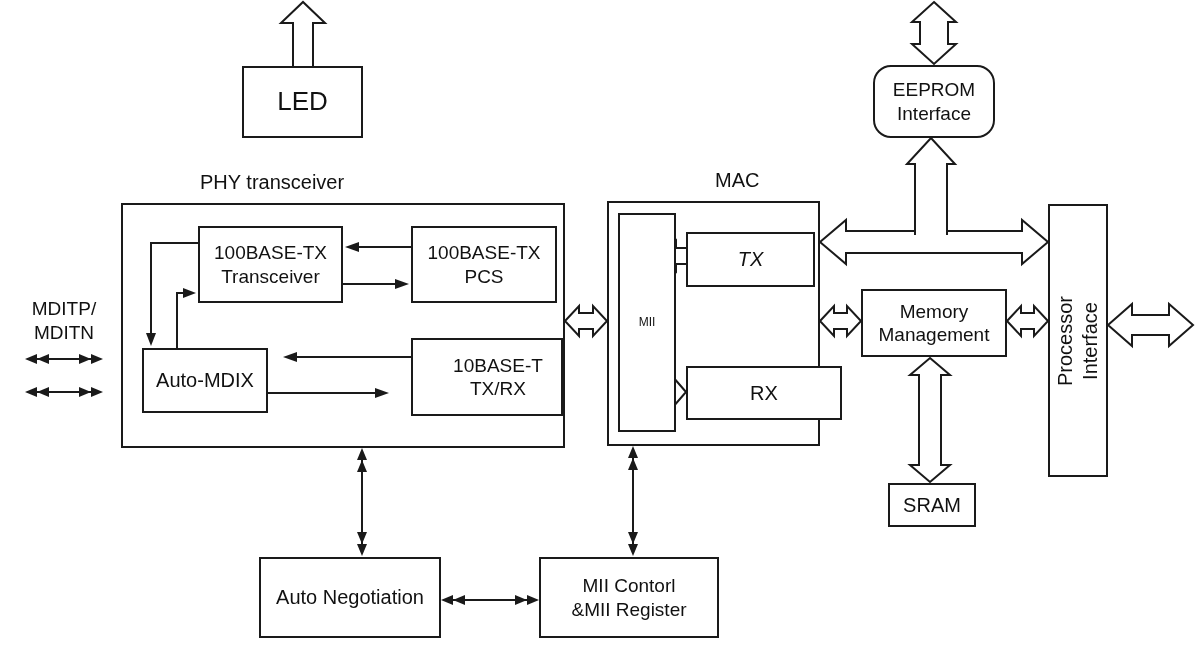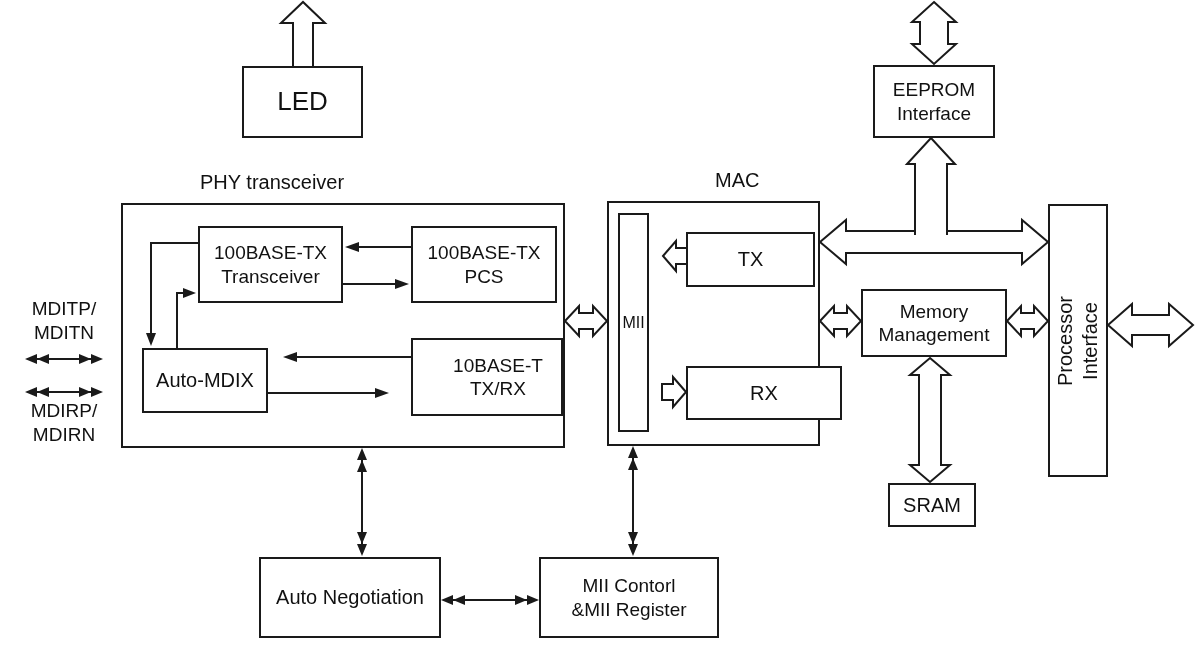--- a/index.html
+++ b/index.html
@@ -177,53 +177,51 @@
   </svg>
 
   <div class="box group-box" style="left:121px; top:203px; width:444px; height:245px;"></div>
   <div class="box group-box" style="left:607px; top:201px; width:213px; height:245px;"></div>
 
   <div class="free-label" style="left:200px; top:171px;">PHY transceiver</div>
   <div class="free-label" style="left:679px; top:169px;margin-left:36px;">MAC</div>
 
   <div class="box" style="left:242px; top:66px; width:121px; height:72px; font-size:26px;">LED</div>
 
-  <div class="box" style="left:873px; top:65px; width:122px; height:73px;">EEPROM
+  <div class="box" style="left:873px; top:65px; width:122px; height:73px;border-radius:18px;">EEPROM
 Interface</div>
 
   <div class="box" style="left:198px; top:226px; width:145px; height:77px;">100BASE-TX
 Transceiver</div>
 
   <div class="box" style="left:411px; top:226px; width:146px; height:77px;">100BASE-TX
 PCS</div>
 
   <div class="box" style="left:142px; top:348px; width:126px; height:65px; font-size:20px;">Auto-MDIX</div>
 
   <div class="box" style="left:411px; top:338px; width:152px; height:78px;padding-left:22px;">10BASE-T
 TX/RX</div>
 
-  <div class="box" style="left:618px; top:213px; width:31px; height:219px; font-size:16px;">MII</div>
-
-  <div class="box" style="left:686px; top:232px; width:129px; height:55px; font-size:20px;">TX</div>
+  <div class="box" style="left:618px; top:213px; width:58px; height:219px; font-size:12px;">MII</div>
+
+  <div class="box" style="left:686px; top:232px; width:129px; height:55px; font-size:20px;font-style:italic;">TX</div>
 
   <div class="box" style="left:686px; top:366px; width:156px; height:54px; font-size:20px;">RX</div>
 
   <div class="box" style="left:861px; top:289px; width:146px; height:68px;">Memory
 Management</div>
 
   <div class="box" style="left:1048px; top:204px; width:60px; height:273px;">
     <span class="rot-label">Processor
 Interface</span>
   </div>
 
   <div class="box" style="left:259px; top:557px; width:182px; height:81px; font-size:20px;">Auto Negotiation</div>
 
   <div class="box" style="left:888px; top:483px; width:88px; height:44px; font-size:20px;">SRAM</div>
 
   <div class="box" style="left:539px; top:557px; width:180px; height:81px;">MII Contorl
 &amp;MII Register</div>
 
   <div class="signal-label" style="left:12px; top:297px;">MDITP/
 MDITN</div>
-  <div class="signal-label" style="left:12px; top:399px;">MDIRP/
-MDIRN</div>
 
 </div>
 
 </body></html>

